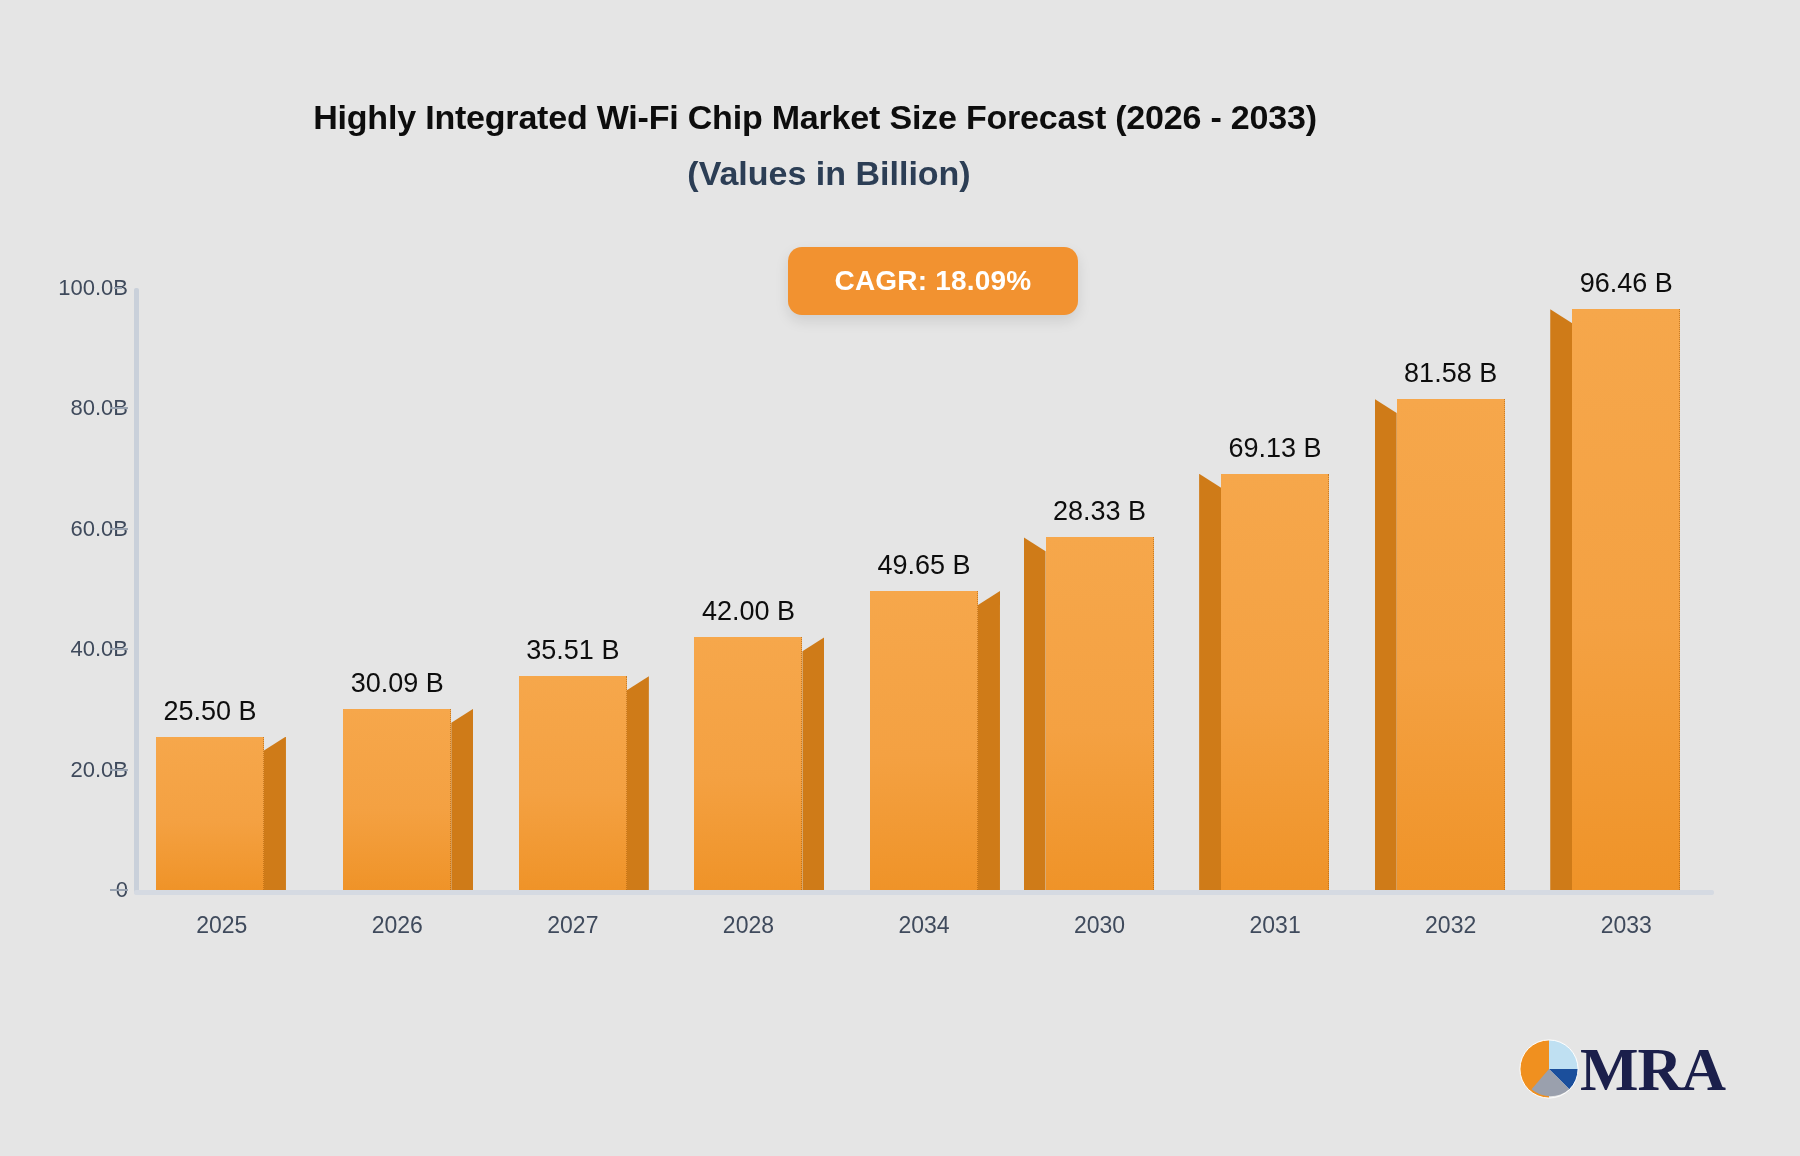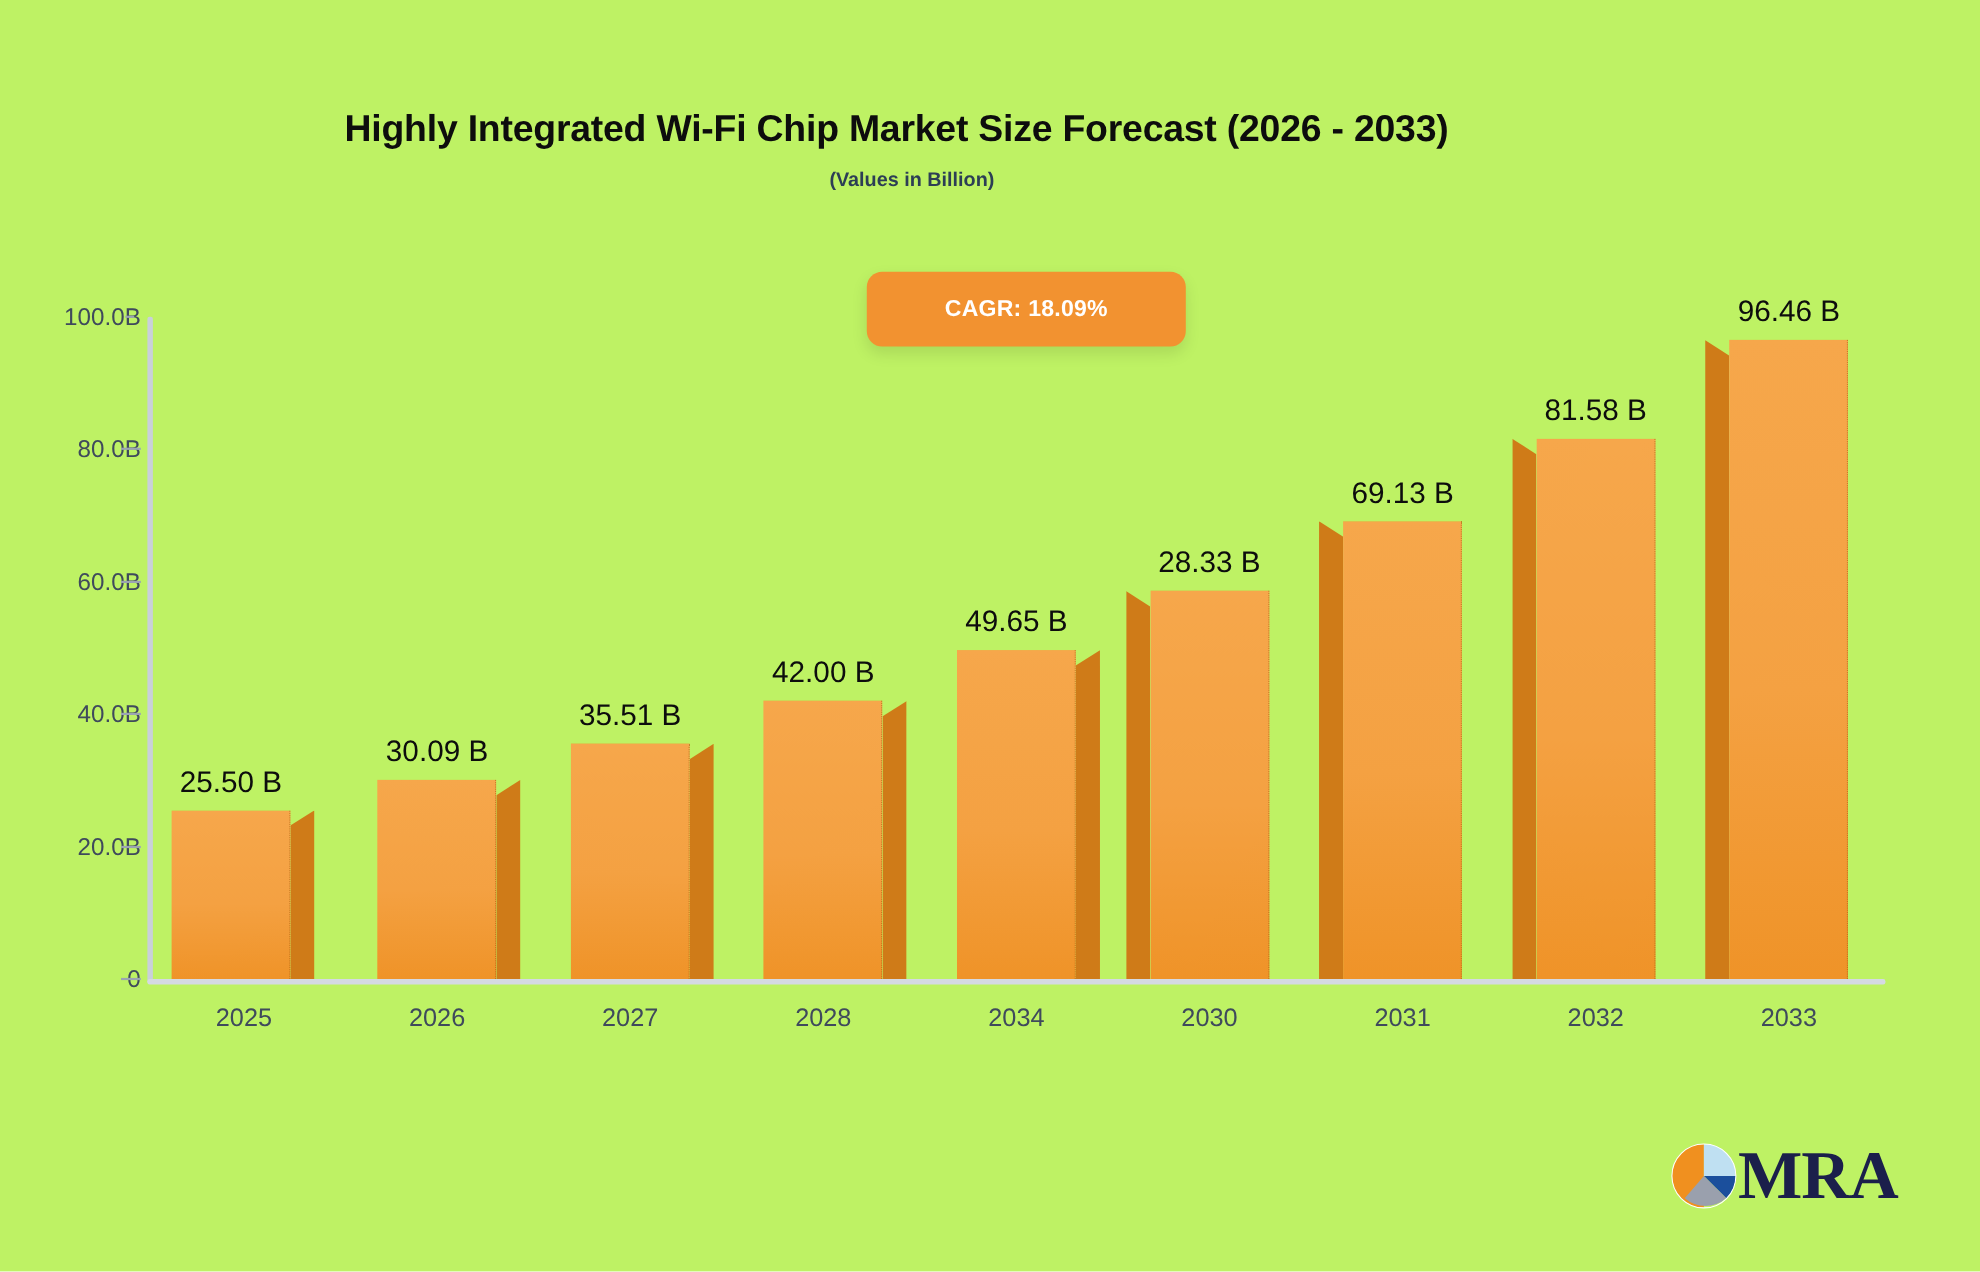--- a/index.html
+++ b/index.html
@@ -9,42 +9,42 @@
     height: 1156px;
     background: #ffffff;
     font-family: "Liberation Sans", sans-serif;
     overflow: hidden;
   }
 
   #root {
     position: relative;
     width: 1800px;
     height: 1156px;
-    background: #bef264;
+    background: #e5e5e5;
   }
 
   
   .title-block {
     position: absolute;
     top: 96px;
     left: 0;
     width: 1630px;
     text-align: center;
   }
   .chart-title {
     font-size: 34px;
     font-weight: 700;
     color: #0d0d0d;
     letter-spacing: -0.2px;
     line-height: 1.25;
     white-space: nowrap;
   }
   .chart-subtitle {
     margin-top: 14px;
-    font-size: 18px;
+    font-size: 34px;
     font-weight: 600;
     color: #2c3e55;
     line-height: 1.2;
     margin-left: 28px;
   }
 
   
   .cagr-badge {
     position: absolute;
     top: 247px;
@@ -53,21 +53,21 @@
     height: 68px;
     border-radius: 14px;
     background: #f29230;
     box-shadow: 0 6px 14px rgba(0,0,0,0.10);
     display: flex;
     align-items: center;
     justify-content: center;
   }
   .cagr-badge span {
     color: #ffffff;
-    font-size: 21px;
+    font-size: 28px;
     font-weight: 700;
     letter-spacing: 0.2px;
   }
 
   
   .plot-wrap {
     position: absolute;
     left: 0;
     top: 0;
     width: 1800px;

